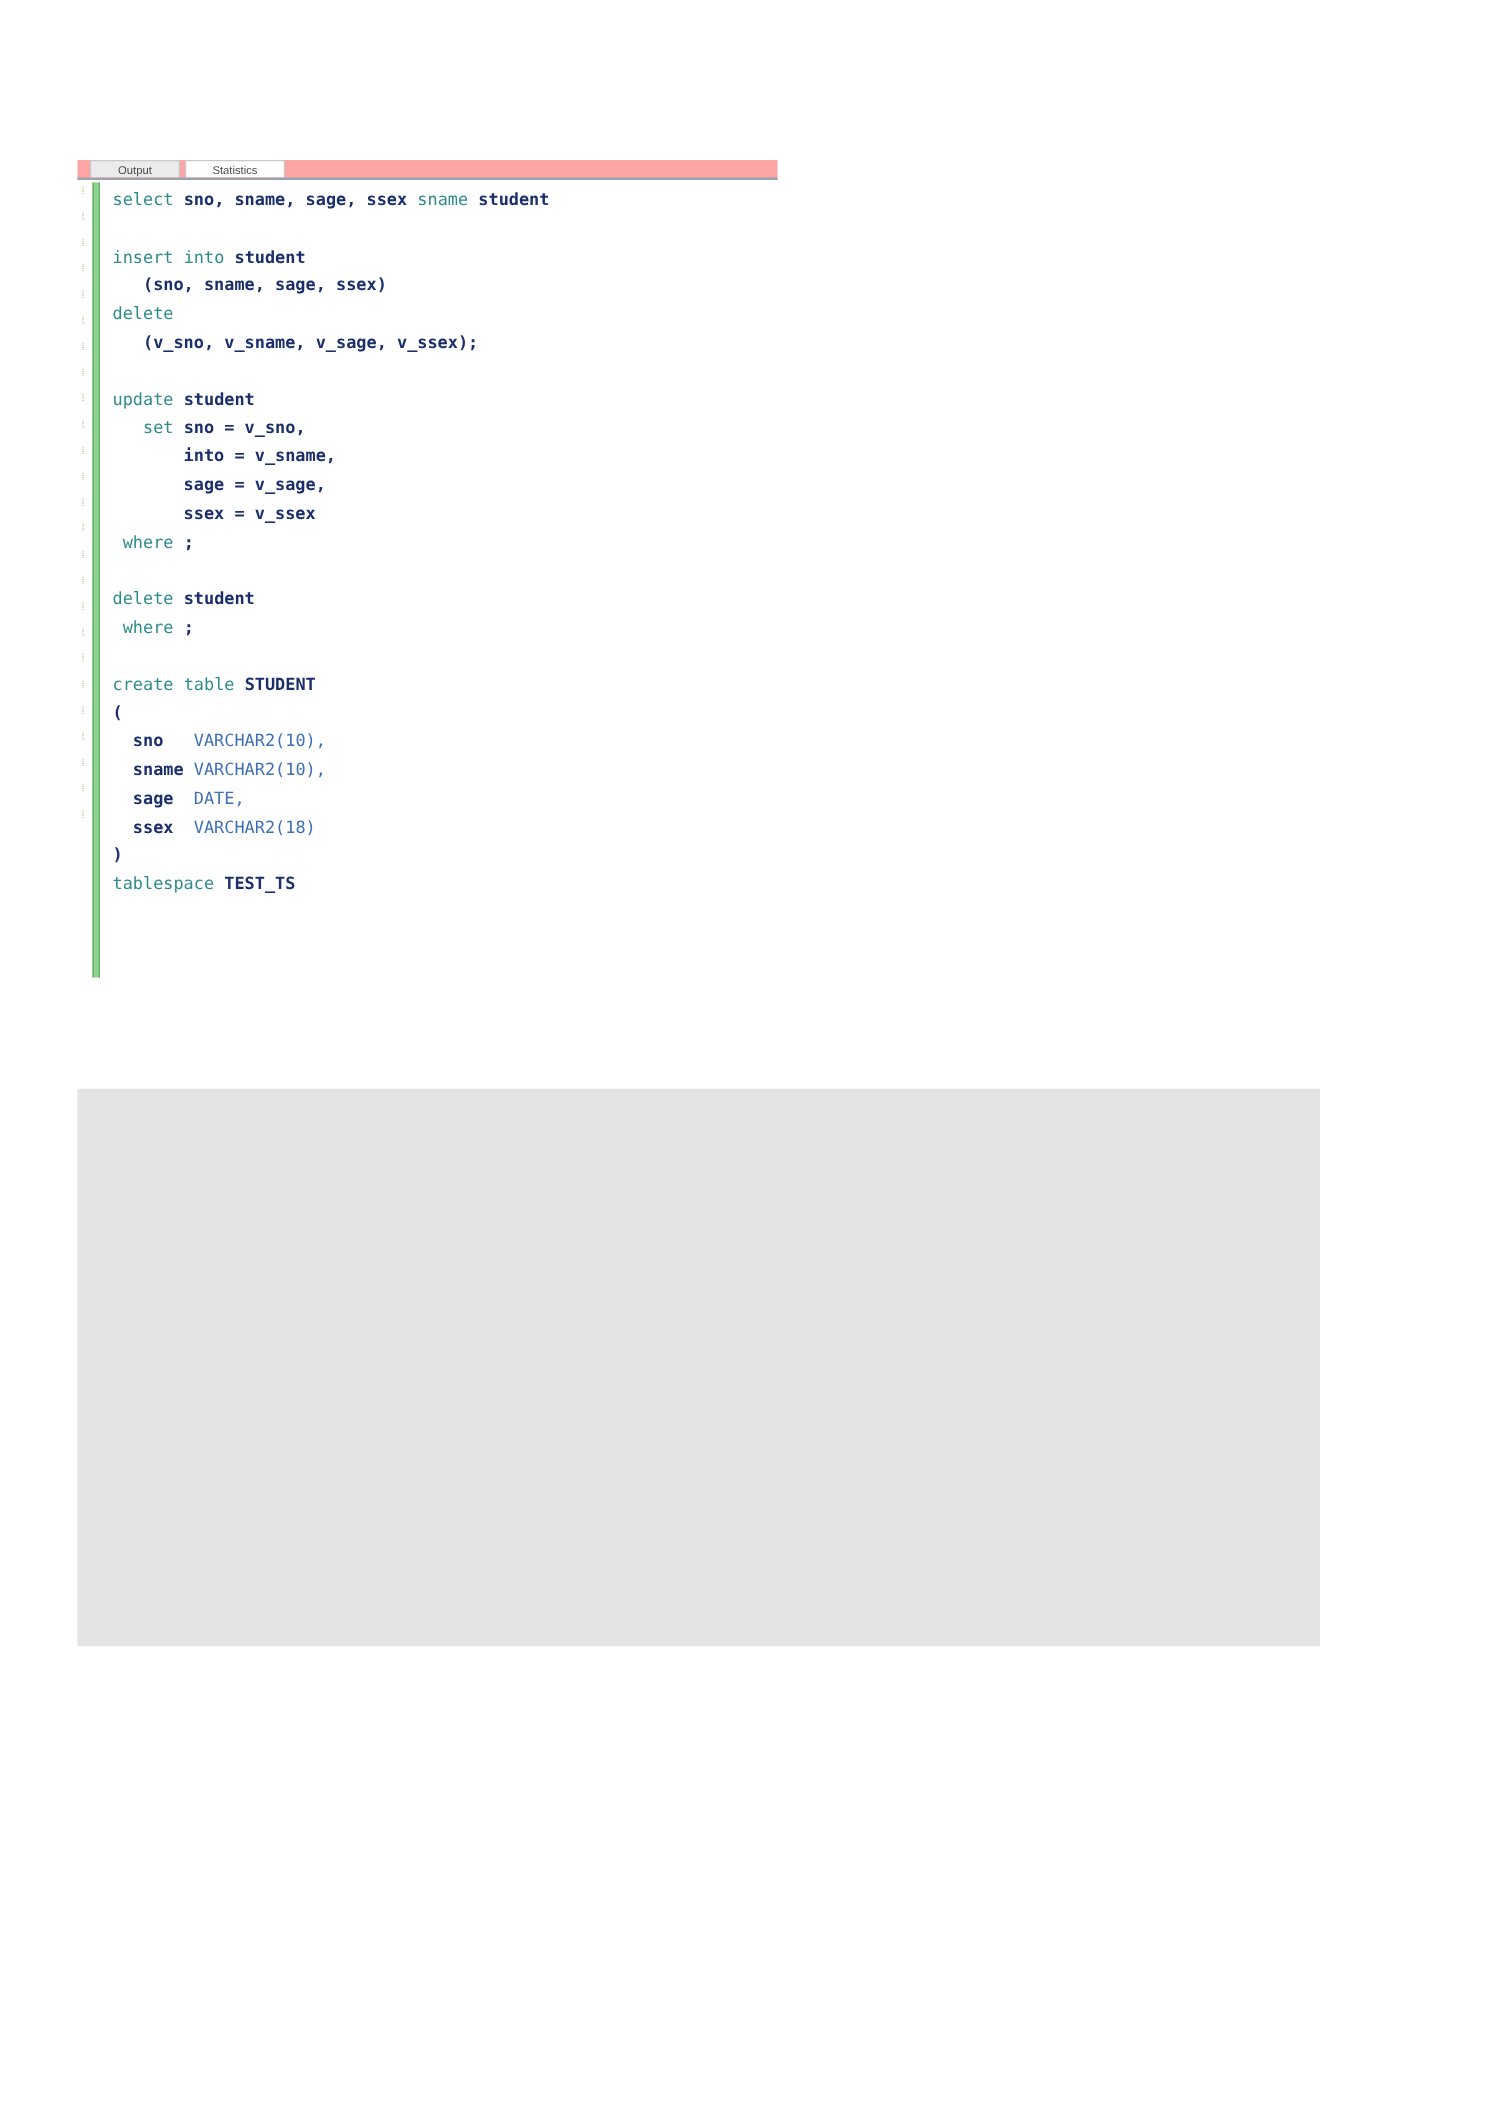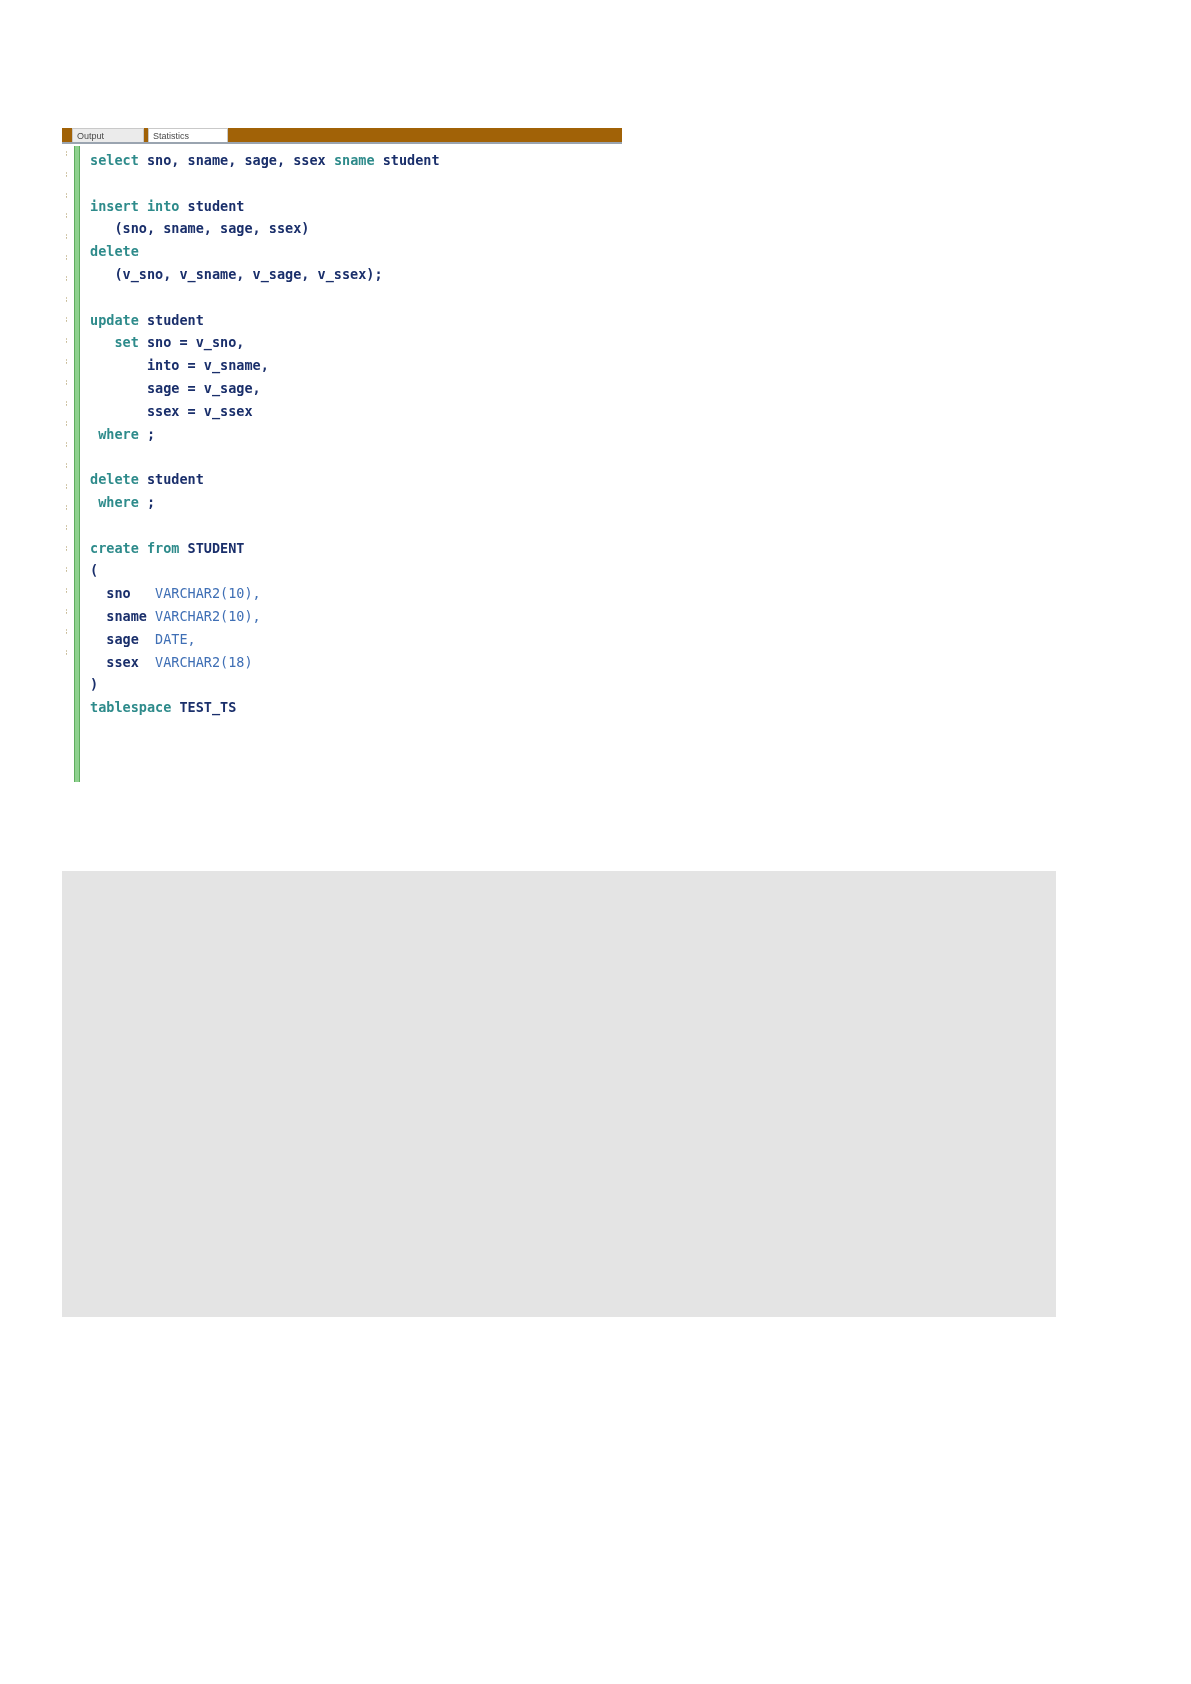--- a/index.html
+++ b/index.html
@@ -19,23 +19,24 @@
     position: absolute;
     left: 62px;
     top: 128px;
     width: 560px;
     background: #ffffff;
   }
 
   .tab-strip {
     position: relative;
     height: 14px;
-    background: #a16207;
+    background: #fca5a5;
     border-bottom: 2px solid #9aa4b0;
     overflow: hidden;
+    text-align: center;
   }
   .tab-strip .tab {
     position: absolute;
     top: 0;
     height: 14px;
     font-size: 9px;
     color: #4a4a4a;
     line-height: 14px;
     font-family: "Liberation Sans", sans-serif;
     white-space: nowrap;
@@ -87,21 +88,21 @@
   .code {
     margin: 0;
     padding: 0 0 0 28px;
     font-family: "Liberation Mono", monospace;
     font-size: 13.5px;
     line-height: 20.8px;
     color: #1f3b70;
     white-space: pre;
     font-weight: bold;
   }
-  .kw      { color: #2e8b8b; font-weight: bold; }
+  .kw      { color: #2e8b8b; font-weight: normal; }
   .id      { color: #1a2f6b; font-weight: bold; }
   .type    { color: #3f6fb5; font-weight: normal; }
   .plain   { color: #1a2f6b; font-weight: bold; }
 
   
   .grey-panel {
     position: absolute;
     left: 62px;
     top: 871px;
     width: 994px;
@@ -159,21 +160,21 @@
 <span class="kw">update</span><span class="plain"> </span><span class="id">student</span>
 <span class="plain">   </span><span class="kw">set</span><span class="plain"> </span><span class="id">sno = v_sno,</span>
 <span class="id">       into = v_sname,</span>
 <span class="id">       sage = v_sage,</span>
 <span class="id">       ssex = v_ssex</span>
 <span class="plain"> </span><span class="kw">where</span><span class="id"> ;</span>
 
 <span class="kw">delete</span><span class="plain"> </span><span class="id">student</span>
 <span class="plain"> </span><span class="kw">where</span><span class="id"> ;</span>
 
-<span class="kw">create</span><span class="plain"> </span><span class="kw">from</span><span class="plain"> </span><span class="id">STUDENT</span>
+<span class="kw">create</span><span class="plain"> </span><span class="kw">table</span><span class="plain"> </span><span class="id">STUDENT</span>
 <span class="id">(</span>
 <span class="id">  sno   </span><span class="type">VARCHAR2(10),</span>
 <span class="id">  sname </span><span class="type">VARCHAR2(10),</span>
 <span class="id">  sage  </span><span class="type">DATE,</span>
 <span class="id">  ssex  </span><span class="type">VARCHAR2(18)</span>
 <span class="id">)</span>
 <span class="kw">tablespace</span><span class="plain"> </span><span class="id">TEST_TS</span></code></pre>
   </div>
 
 </div>

